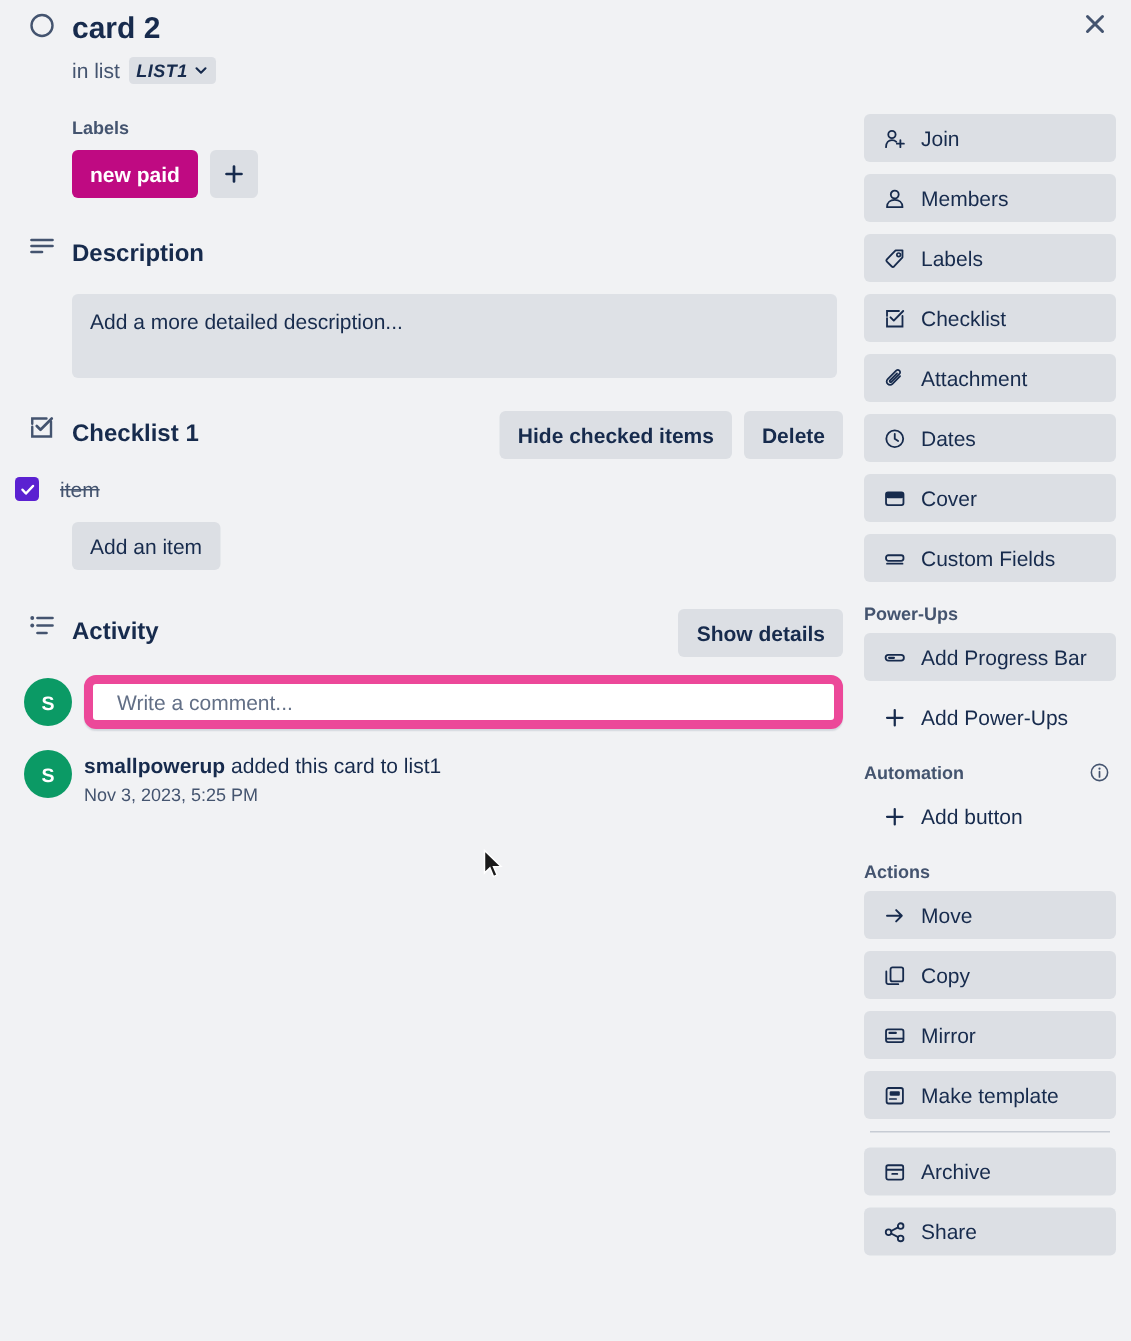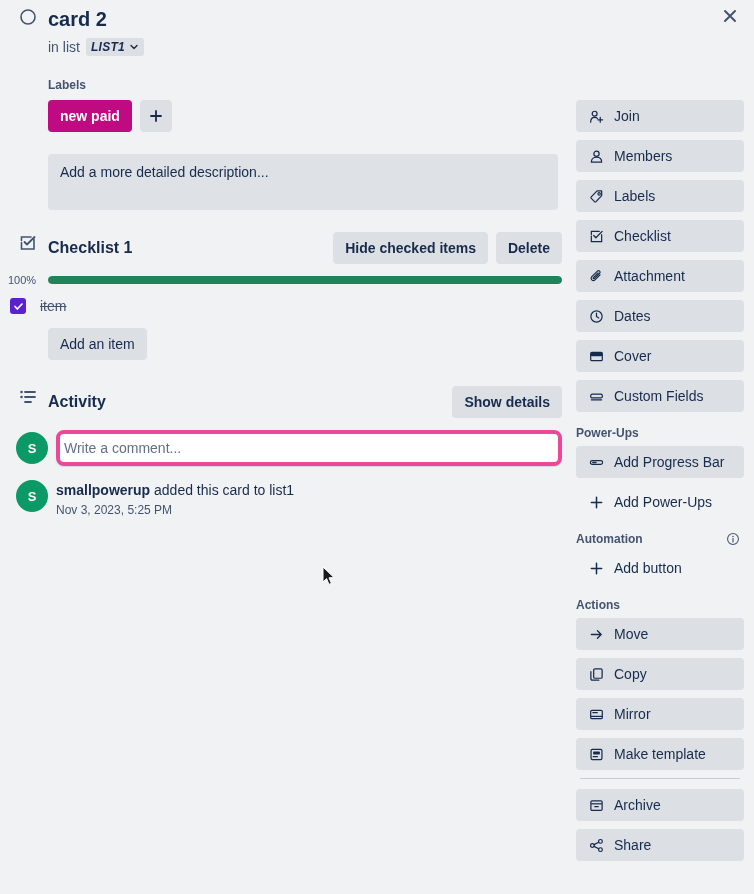--- a/index.html
+++ b/index.html
@@ -95,34 +95,34 @@
   }
 
   
   .avatar {
     width: 32px; height: 32px; border-radius: 50%; background: #0b9a65;
     color: #fff; font-size: 13px; font-weight: bold;
     display: flex; align-items: center; justify-content: center; flex: 0 0 auto;
   }
   .comment-row { display: flex; align-items: center; gap: 8px; margin-top: 12px; padding-left: 8px; }
   .comment-input {
-    flex: 1 1 auto; height: 36px; background: #ffffff; border: 4px solid #ec4899;
-    border-radius: 8px; padding: 0 4px; font-size: 14px; color: #172b4d;
+    flex: 1 1 auto; height: 36px; background: #ffffff; border: 6px solid #ec4899;
+    border-radius: 8px; padding: 0 16px; font-size: 14px; color: #172b4d;
     font-family: "Liberation Sans", sans-serif; box-shadow: 0 1px 1px rgba(9,30,66,.12);
   }
   .comment-input::placeholder { color: #626f86; }
 
   .act-row { display: flex; gap: 8px; margin-top: 14px; padding-left: 8px; }
   .act-body { padding-top: 1px; }
   .act-text { font-size: 14px; color: #172b4d; line-height: 18px; }
   .act-user { font-weight: bold; }
   .act-time { font-size: 12px; color: #44546f; margin-top: 4px; }
 
   
-  .sidebar { position: absolute; right: 10px; top: 100px; width: 168px; }
+  .sidebar { position: absolute; right: 10px; top: 76px; width: 168px; }
   .side-btn {
     width: 168px; height: 32px; background: #dcdfe4; border: none; border-radius: 4px;
     display: flex; align-items: center; gap: 10px; padding: 0 12px; margin-bottom: 8px;
     font-size: 14px; color: #172b4d; cursor: pointer; text-align: left;
     font-family: "Liberation Sans", sans-serif;
   }
   .side-btn.plain { background: transparent; }
   .side-ico { width: 16px; min-width: 16px; display: flex; align-items: center;
               justify-content: center; color: #172b4d; }
   .side-head {
@@ -174,46 +174,50 @@
           <button class="sq-btn">
             <svg width="14" height="14" viewBox="0 0 14 14">
               <path d="M7 2 V12 M2 7 H12" stroke="#172b4d" stroke-width="1.8" stroke-linecap="round"></path>
             </svg>
           </button>
         </div>
       </div>
     </div>
 
     <div class="section">
+      <div class="row">
+        <div class="gutter">
+          <svg width="18" height="18" viewBox="0 0 18 18">
+            <path d="M2 4 H16 M2 8 H16 M2 12 H9" stroke="#44546f" stroke-width="1.8" stroke-linecap="round"></path>
+          </svg>
+        </div>
+        <div class="sec-head-row" style="flex:1 1 auto;">
+          <div class="sec-title">Description</div>
+        </div>
+      </div>
       <div class="desc-box">Add a more detailed description...</div>
     </div>
 
     <div class="section">
       <div class="row">
         <div class="gutter">
           <svg width="18" height="18" viewBox="0 0 18 18">
             <path d="M2.5 8.5 V15 H15 V5" fill="none" stroke="#44546f" stroke-width="1.6" stroke-linecap="round"></path>
             <path d="M2.5 6.5 V3 H12" fill="none" stroke="#44546f" stroke-width="1.6" stroke-linecap="round"></path>
             <path d="M5.5 8 L8 10.5 L15.5 3" fill="none" stroke="#44546f" stroke-width="1.8" stroke-linecap="round" stroke-linejoin="round"></path>
           </svg>
         </div>
         <div class="sec-head-row" style="flex:1 1 auto;">
           <div class="sec-title">Checklist 1</div>
           <div class="spacer"></div>
           <button class="gray-btn" style="margin-right:8px;">Hide checked items</button>
           <button class="gray-btn">Delete</button>
         </div>
       </div>
 
-      <div class="progress-row">
-        <div class="progress-pct">100%</div>
-        <div class="progress-track">
-          <div class="progress-fill" id="progress-fill" style="width: 100%; background: rgb(31, 132, 90);"></div>
-        </div>
-      </div>
 
       <div class="check-item">
         <div class="checkbox" style="background: rgb(91, 33, 209);">
           <svg width="11" height="11" viewBox="0 0 11 11">
             <path d="M2 5.5 L4.3 8 L9 3" fill="none" stroke="#ffffff" stroke-width="1.7" stroke-linecap="round" stroke-linejoin="round"></path>
           </svg>
         </div>
         <div class="check-text">item</div>
       </div>
 

